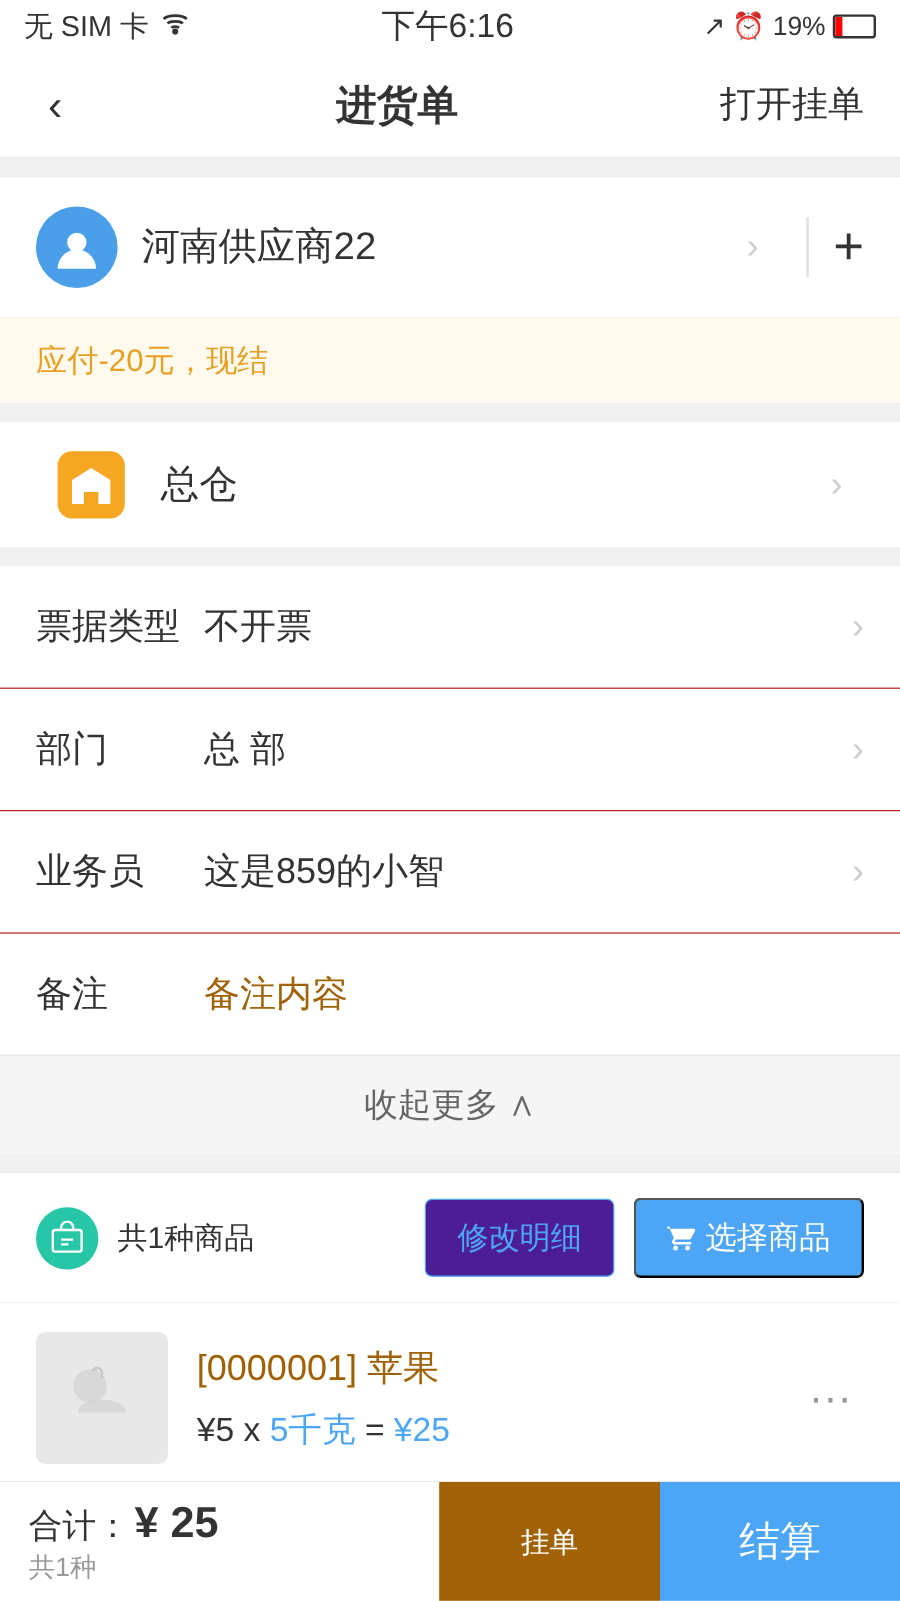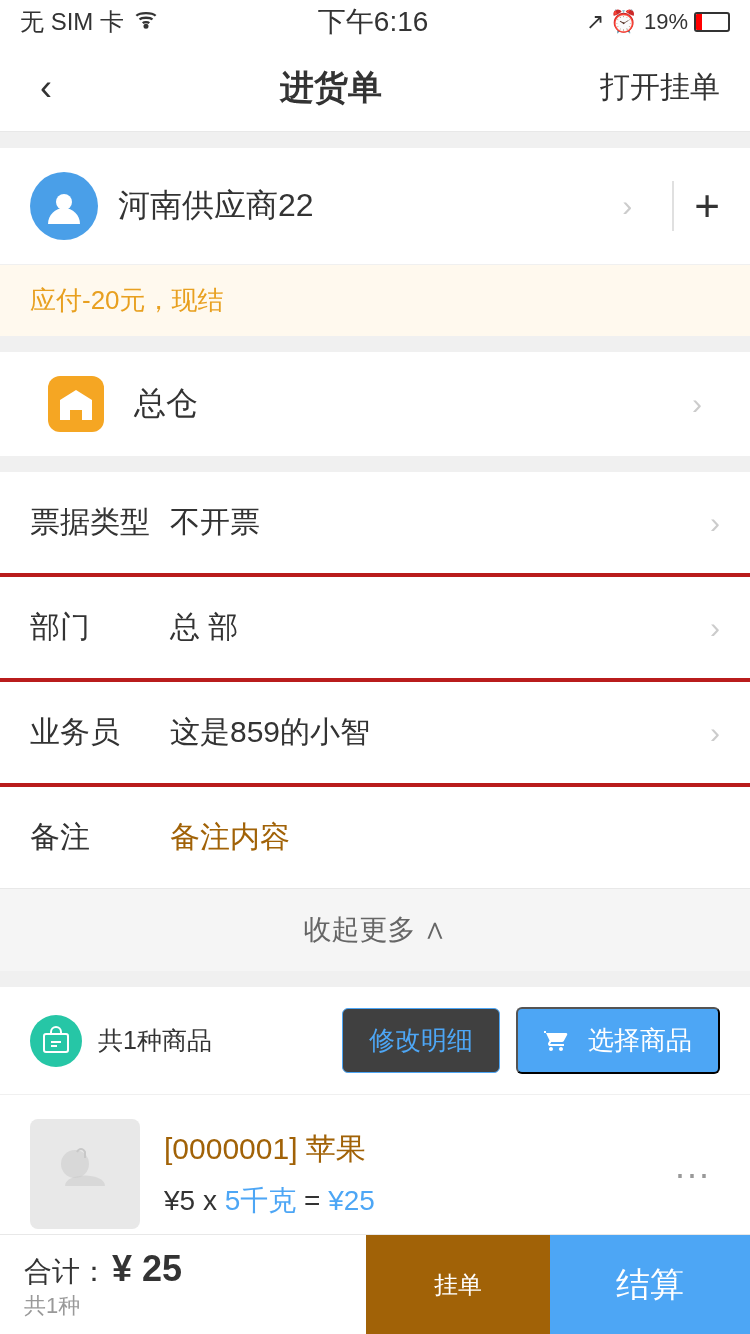--- a/index.html
+++ b/index.html
@@ -148,21 +148,21 @@
       color: #ccc;
       font-size: 30px;
     }
 
     
     .form-row {
       display: flex;
       align-items: center;
       padding: 30px 30px;
       background: #fff;
-      border-top: 4px solid #b91c1c;
+      border-top: 1px solid #b91c1c;
     }
     .form-label {
       font-size: 30px;
       color: #333;
       width: 140px;
       flex-shrink: 0;
     }
     .form-value {
       flex: 1;
       font-size: 30px;
@@ -208,37 +208,37 @@
     }
     .products-icon svg { width: 30px; height: 30px; fill: #fff; }
     .products-count {
       flex: 1;
       font-size: 25px;
       color: #333;
     }
     .btn-edit-detail {
       border: 1.5px solid #4da6f5;
       color: #4da6f5;
-      background: #404040;
+      background: #4c1d95;
       font-size: 26px;
       padding: 14px 26px;
       border-radius: 6px;
       margin-right: 16px;
       cursor: pointer;
     }
     .btn-select-product {
       background: #4da6f5;
       color: #fff;
       font-size: 26px;
       padding: 14px 26px;
       border-radius: 6px;
       cursor: pointer;
       display: flex;
       align-items: center;
-      gap: 20px;
+      gap: 8px;
     }
     .btn-select-product svg { width: 24px; height: 24px; fill: #fff; }
 
     
     .product-item {
       display: flex;
       align-items: center;
       padding: 24px 30px;
       background: #fff;
       border-top: 1px solid #f0f0f0;

